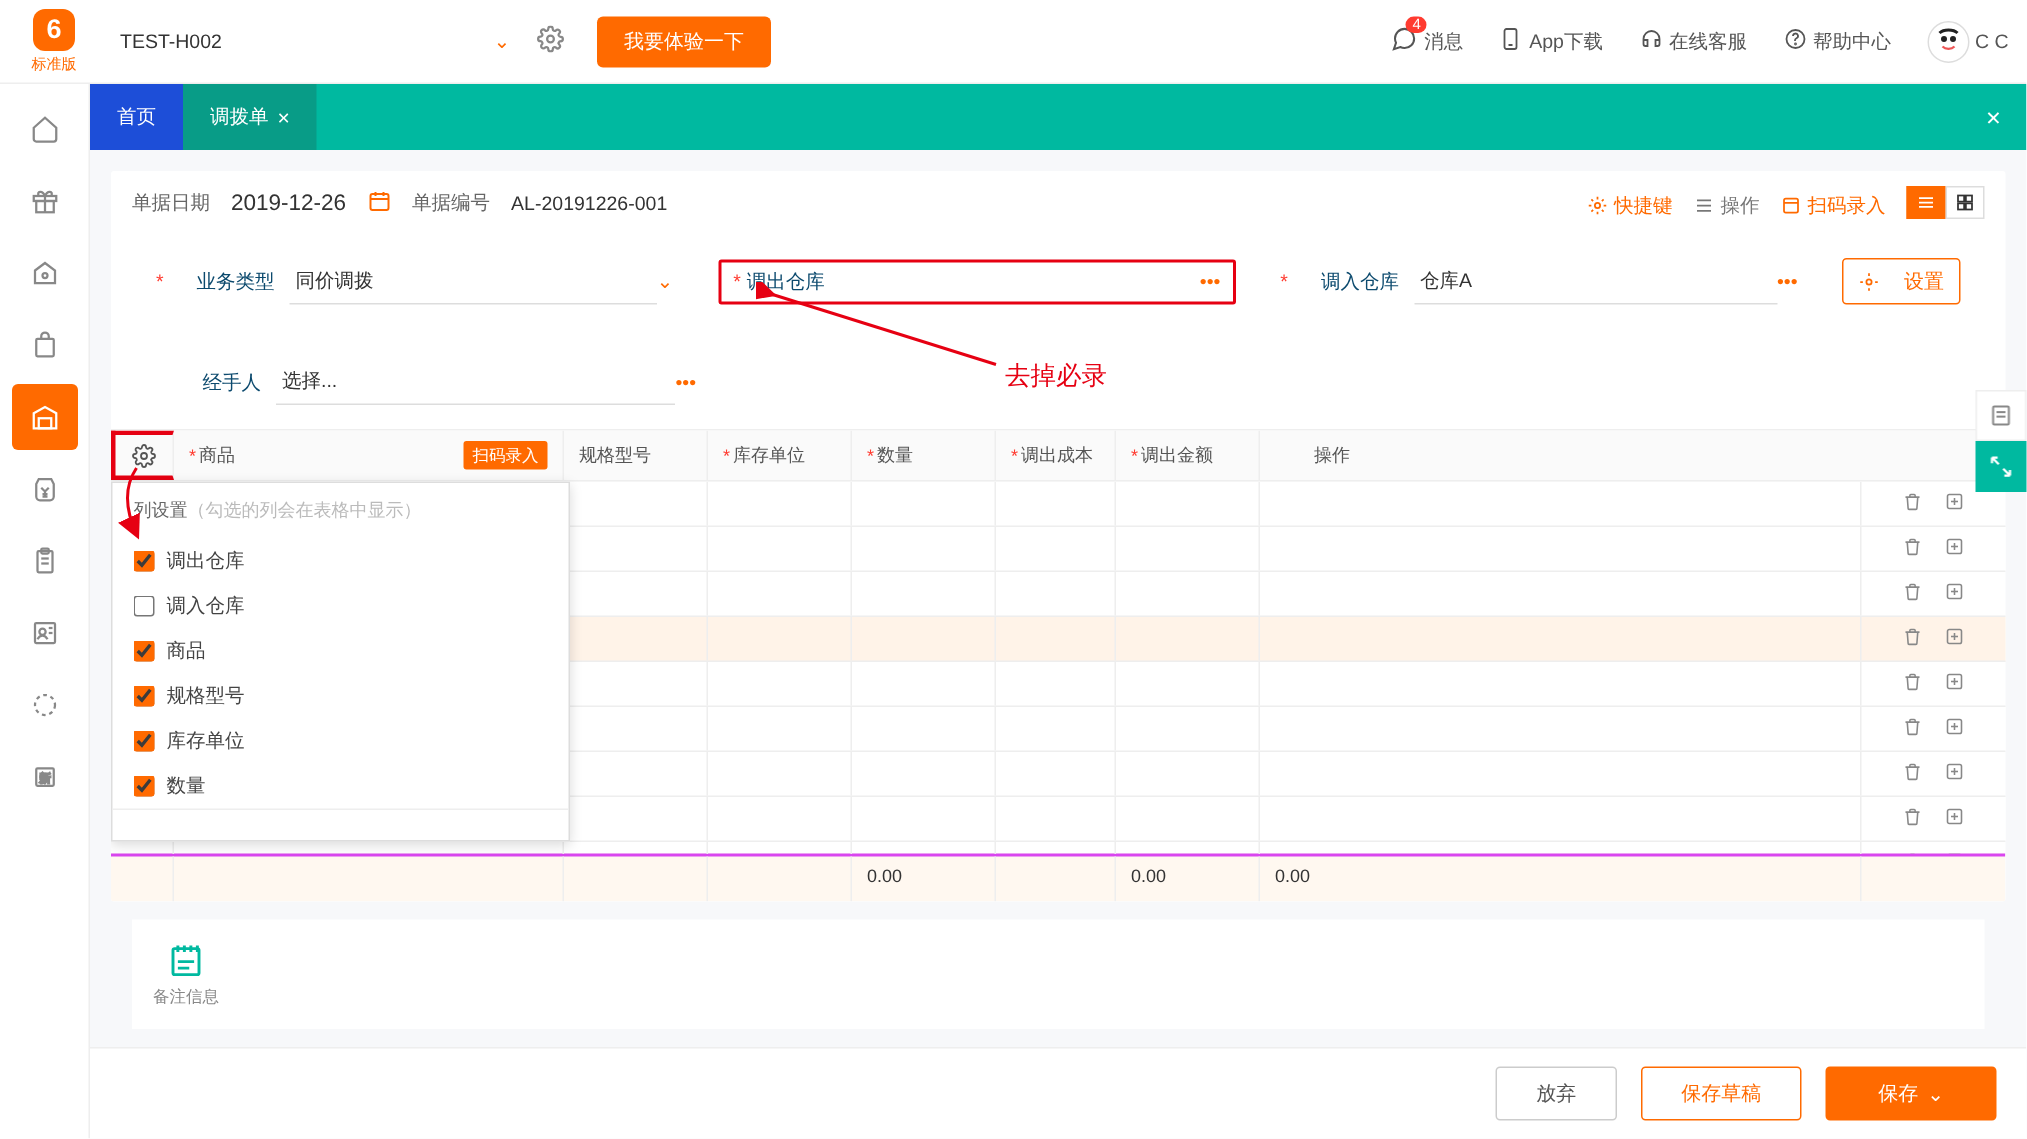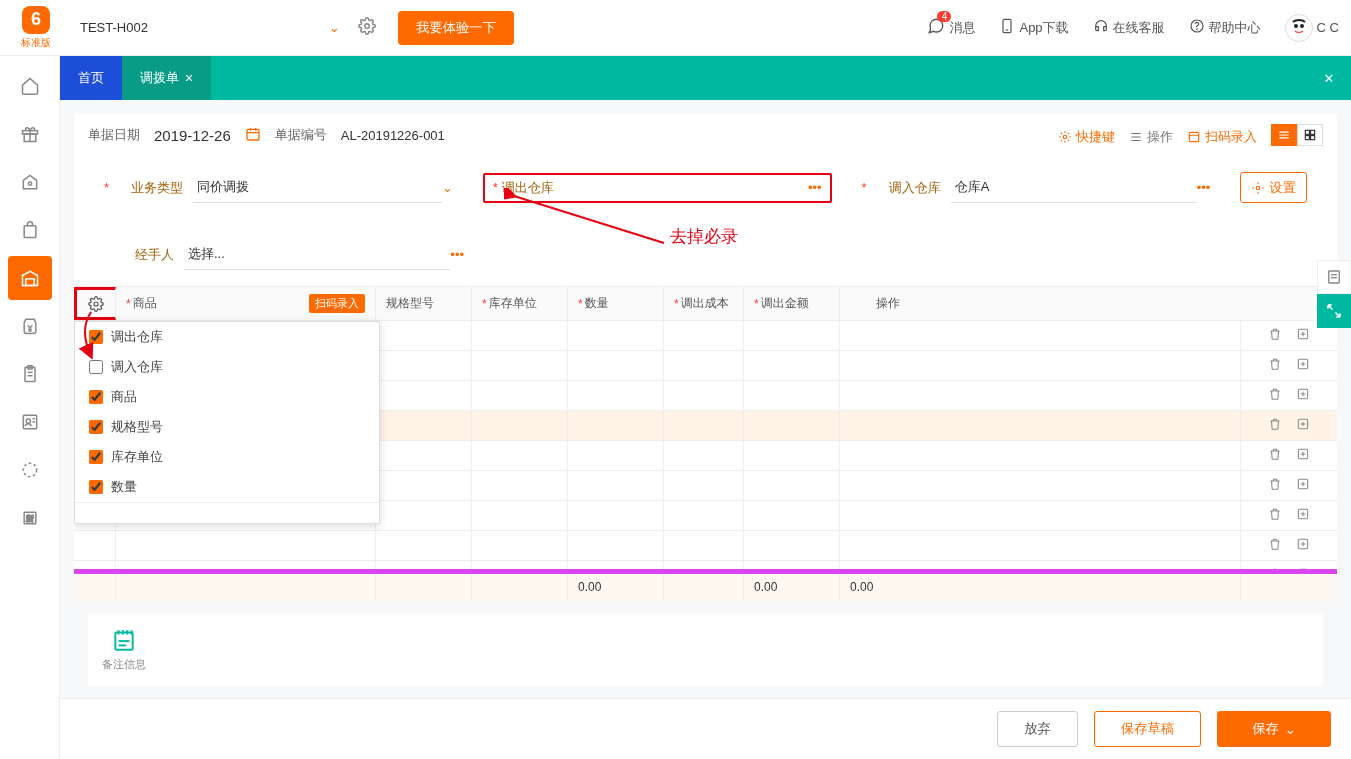--- a/index.html
+++ b/index.html
@@ -49,27 +49,27 @@
 .orange-link { color:#ff6a00; cursor:pointer; display:flex; align-items:center; gap:4px; }
 .gray-link { color:#777; cursor:pointer; display:flex; align-items:center; gap:4px; }
 .view-toggle { display:flex; }
 .view-toggle div { width:26px; height:22px; display:flex; align-items:center; justify-content:center; border:1px solid #ddd; cursor:pointer; }
 .view-toggle div.on { background:#ff6a00; border-color:#ff6a00; color:#fff; }
 
 
 .form-row { display:flex; padding: 16px 30px 6px 30px; gap: 30px; }
 .form-field { flex:1; display:flex; align-items:center; position:relative; }
 .form-field .req { color:#ff3b30; margin-right:4px; }
-.form-field .flabel { color:#a16207; width:70px; text-align:right; }
+.form-field .flabel { color:#0c4a6e; width:70px; text-align:right; }
 .form-field .finput { flex:1; margin-left:10px; border-bottom:1px solid #ddd; padding:6px 24px 6px 4px; color:#333; position:relative; }
 .form-field.highlight .finput-wrap { border:2px solid #e60012; border-radius:2px; padding:4px 8px; }
 .form-field .finput-wrap { flex:1; display:flex; align-items:center; }
 .form-field .more-dots { color:#ff6a00; cursor:pointer; margin-left:auto; }
 .form-field .caret2 { color:#ff6a00; margin-left:auto; }
-.settings-btn { border:1px solid #ff6a00; color:#ff6a00; background:#fff; border-radius:3px; padding:4px 10px; cursor:pointer; display:flex; align-items:center; gap:4px; white-space:nowrap; }
+.settings-btn { border:1px solid #ff6a00; color:#ff6a00; background:#fff; border-radius:3px; padding:4px 10px; cursor:pointer; display:flex; align-items:center; gap:16px; white-space:nowrap; }
 
 .form-row2 { display:flex; padding: 10px 30px 16px 30px; }
 .form-row2 .form-field { max-width: 360px; margin-top: 20px; }
 .placeholder { color:#bbb; }
 
 
 .annotation { position:absolute; color:#e60012; font-size:17px; pointer-events:none; }
 .arrow-svg { position:absolute; pointer-events:none; }
 
 
@@ -89,21 +89,21 @@
 .req-star { color:#ff3b30; margin-right:2px; }
 
 .tbody { flex:1; overflow:auto; }
 .trow { display:flex; border-bottom:1px solid #eee; height:30px; }
 .trow:nth-child(even) { background:#fff; }
 .trow.alt { background:#fff3e8; }
 .trow .td { border-right:1px solid #eee; padding:4px 10px; font-size:12px; display:flex; align-items:center; }
 .td-ops { width:96px; justify-content:center; gap:14px; color:#888; }
 .td-ops span { cursor:pointer; }
 
-.tfoot { display:flex; background:#fff8f0; border-top:5px solid #d946ef; height:32px; min-height:32px; }
+.tfoot { display:flex; background:#fff8f0; border-top:2px solid #d946ef; height:32px; min-height:32px; }
 .tfoot .td { padding:6px 10px; font-size:12px; }
 
 
 .col-popup { position:absolute; top:34px; left:0; width:306px; background:#fff; border:1px solid #ddd; box-shadow:0 2px 8px rgba(0,0,0,0.15); z-index:10; }
 .col-popup-title { padding:10px 14px; font-size:12px; color:#666; }
 .col-popup-title .hint { color:#bbb; }
 .col-popup-list { max-height:240px; overflow-y:auto; padding:0 14px; }
 .col-item { display:flex; align-items:center; padding:6px 0; font-size:13px; color:#444; }
 .col-item input { margin-right:8px; width:14px; height:14px; accent-color:#ff6a00; }
 .col-popup-foot { display:flex; justify-content:flex-end; gap:10px; padding:10px 14px; border-top:1px solid #eee; }
@@ -377,21 +377,21 @@
           </div>
 
           <svg class="arrow-svg" style="left:430px; top:32px;" width="180" height="70">
             <defs>
                 <marker id="ah" markerWidth="8" markerHeight="8" refX="2" refY="4" orient="auto">
                   <path d="M8,0 L0,4 L8,8 z" fill="#e60012"></path>
                 </marker>
               </defs>
             <line x1="160" y1="55" x2="10" y2="8" stroke="#e60012" stroke-width="2" marker-end="url(#ah)"></line>
           </svg>
-          <div class="annotation" style="left:596px; top:69px;">去掉必录</div>
+          <div class="annotation" style="left:596px; top:83px;">去掉必录</div>
         </div>
 
         <div class="form-row2">
           <div class="form-field">
             <span class="flabel" style="text-align:right;">经手人</span>
             <div class="finput-wrap">
               <div class="finput placeholder">选择...</div>
               <span class="more-dots">•••</span>
             </div>
           </div>
@@ -433,20 +433,23 @@
           <div class="col-popup">
 
             <svg style="position:absolute; left:-2px; top:-14px; pointer-events:none;" width="50" height="58">
               <defs>
                   <marker id="ah2" markerWidth="8" markerHeight="8" refX="6" refY="4" orient="auto">
                     <path d="M0,0 L8,4 L0,8 z" fill="#e60012"></path>
                   </marker>
                 </defs>
               <path d="M18,4 Q6,22 18,48" stroke="#e60012" stroke-width="2" fill="none" marker-end="url(#ah2)"></path>
             </svg>
+            <div class="col-popup-title">
+              <span>列设置</span><span class="hint">（勾选的列会在表格中显示）</span>
+            </div>
             <div class="col-popup-list" id="col-list">
                 <label class="col-item">
                   <input type="checkbox" checked="" style="">
                   <span>调出仓库</span>
                 </label>
                 <label class="col-item">
                   <input type="checkbox" style="">
                   <span>调入仓库</span>
                 </label>
                 <label class="col-item">

